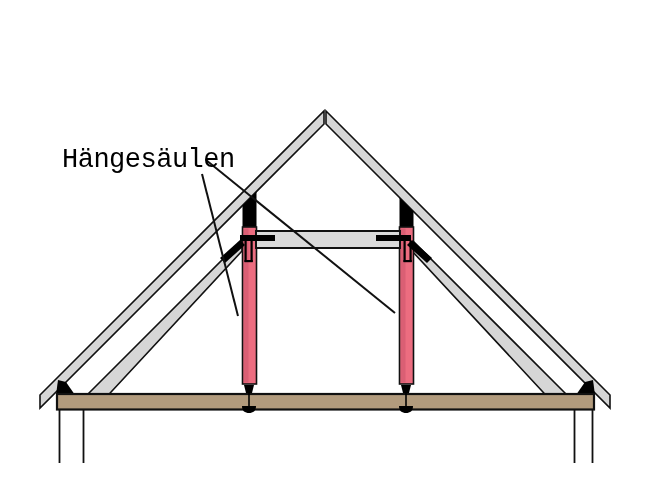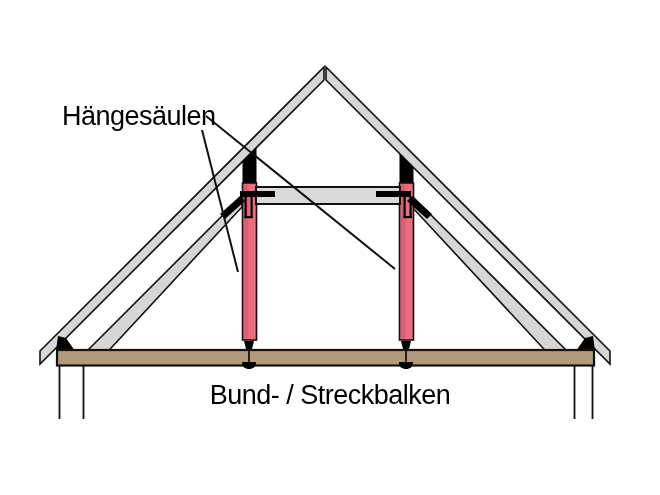--- a/index.html
+++ b/index.html
@@ -1,21 +1,22 @@
 <!DOCTYPE html>
 <html style="--background: #ffffff; --outline: #111111; --timber-gray: #d6d6d6; --collar-gray: #dadada; --post-pink: #ec6d80; --post-pink-dark: #da5f74; --tie-beam-brown: #b29b7d; --detail-black: #000000;"><head>
 <meta charset="utf-8">
 <style>
   html,body{margin:0;padding:0;background:#fff;}
   #stage{
     position:relative;
     width:660px;height:424px;
     background:var(--background,#fff);
     overflow:hidden;
-    font-family:Liberation Sans, sans-serif;
+    font-family:Liberation Mono, monospace;
+    margin-top:44px;
   }
   #stage svg{position:absolute;left:0;top:0;}
   .diagram-label{
     position:absolute;
     color:#000;
     font-size:27px;
     letter-spacing:-0.5px;
     white-space:nowrap;
     line-height:1;
   }
@@ -85,14 +86,13 @@
 
     <polygon points="220,214 240,196 245,201 225,219" fill="var(--detail-black)"></polygon>
     <polygon points="432,214 412,196 407,201 427,219" fill="var(--detail-black)"></polygon>
 
     <line x1="202" y1="130" x2="238" y2="272" stroke="var(--outline)" stroke-width="2"></line>
     <line x1="206" y1="116" x2="395" y2="269" stroke="var(--outline)" stroke-width="2"></line>
   </svg>
 
   <div id="label-hangesaulen" class="diagram-label">Hängesäulen</div>
 
-  <div id="label-bundbalken" class="diagram-label">Bund- / Streckbalken</div>
 </div>
 
 </body></html>

